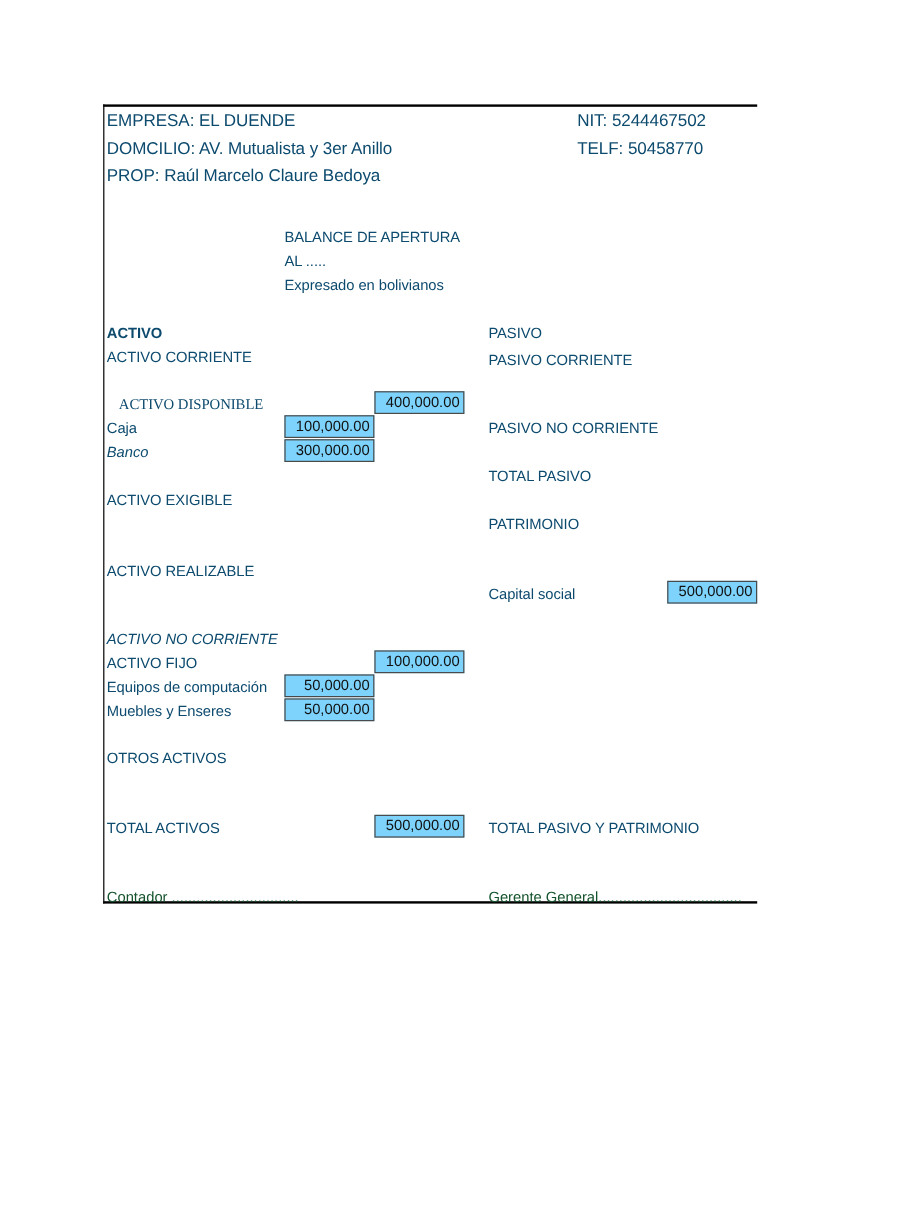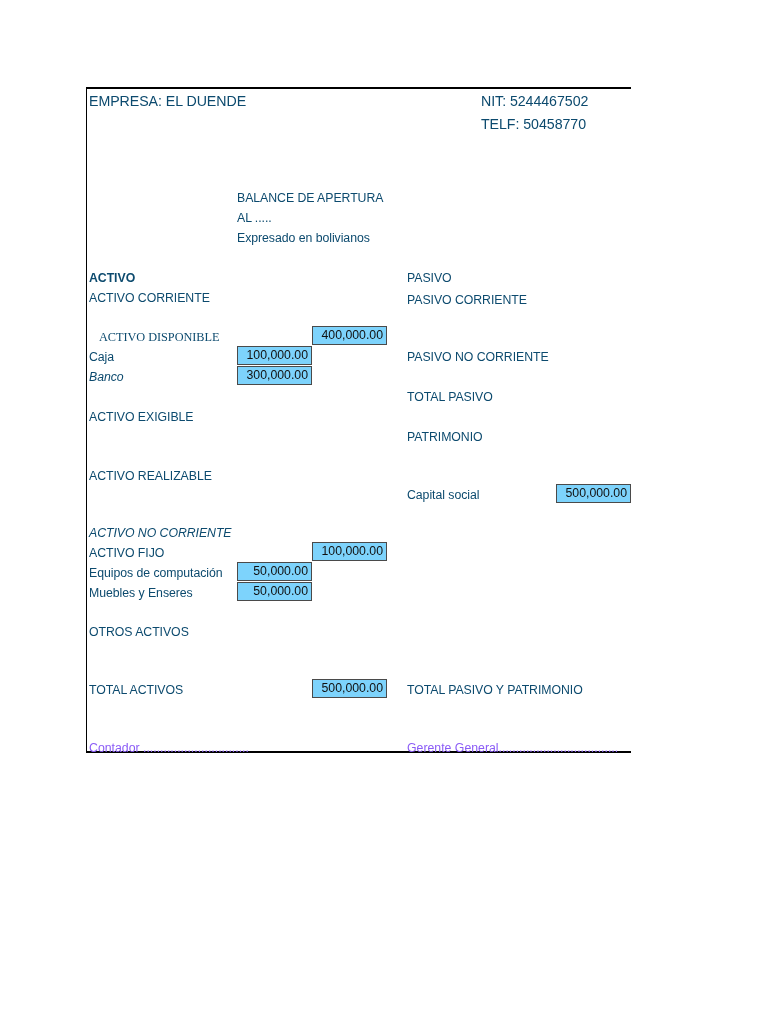--- a/index.html
+++ b/index.html
@@ -53,28 +53,30 @@
     font-size: 12.3px;
     line-height: 17px;
     height: 19px;
     text-align: right;
     padding-right: 3px;
     white-space: nowrap;
     color: #111111;
   }
 
   
-  .sig { position: absolute; font-size: 12.3px; line-height: 14px; white-space: nowrap; color:#8b5cf6; }
+  .sig { position: absolute; font-size: 12.3px; line-height: 14px; white-space: nowrap; color:#14532d; }
 </style>
 </head>
 <body>
 
 <div id="sheet">
 
   <div class="cell hdr" style="left:2px; top:4px;">EMPRESA: EL DUENDE</div>
+  <div class="cell hdr" style="left:2px; top:27px;">DOMCILIO: AV. Mutualista y 3er Anillo</div>
+  <div class="cell hdr" style="left:2px; top:50px;">PROP: Raúl Marcelo Claure Bedoya</div>
 
   <div class="cell hdr" style="left:394px; top:4px;">NIT: 5244467502</div>
   <div class="cell hdr" style="left:394px; top:27px;">TELF: 50458770</div>
 
   <div class="cell" style="left:150px; top:102px;">BALANCE DE APERTURA</div>
   <div class="cell" style="left:150px; top:122px;">AL .....</div>
   <div class="cell" style="left:150px; top:142px;">Expresado en bolivianos</div>
 
   <div class="cell bold" style="left:2px; top:182px;">ACTIVO</div>
   <div class="cell" style="left:2px; top:202px;">ACTIVO CORRIENTE</div>

